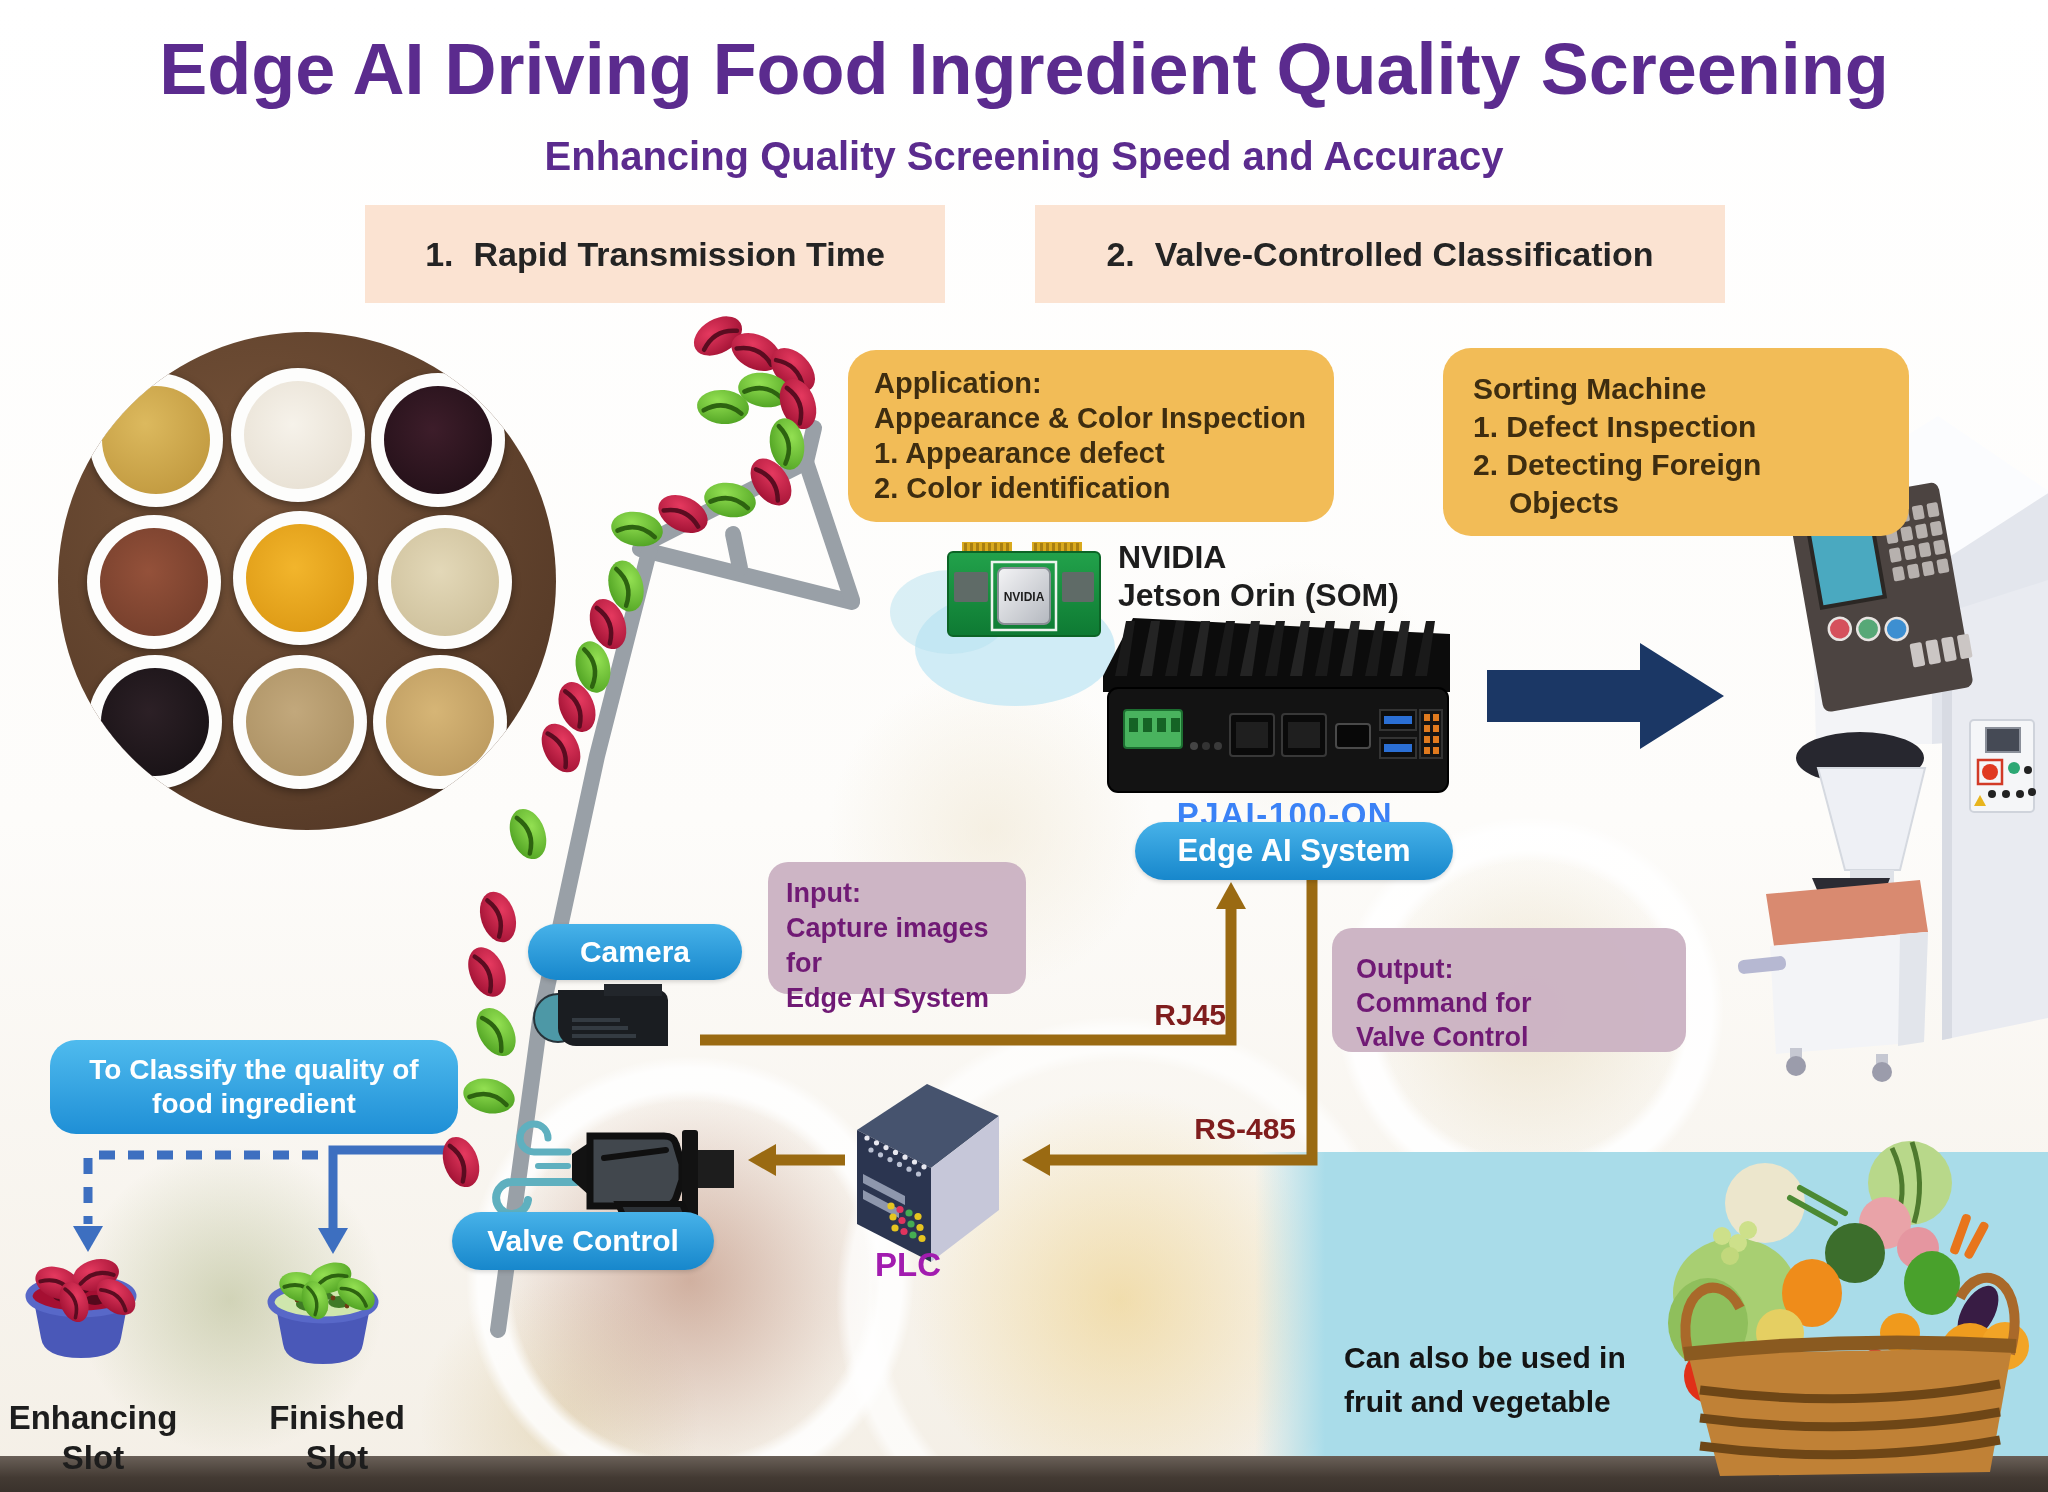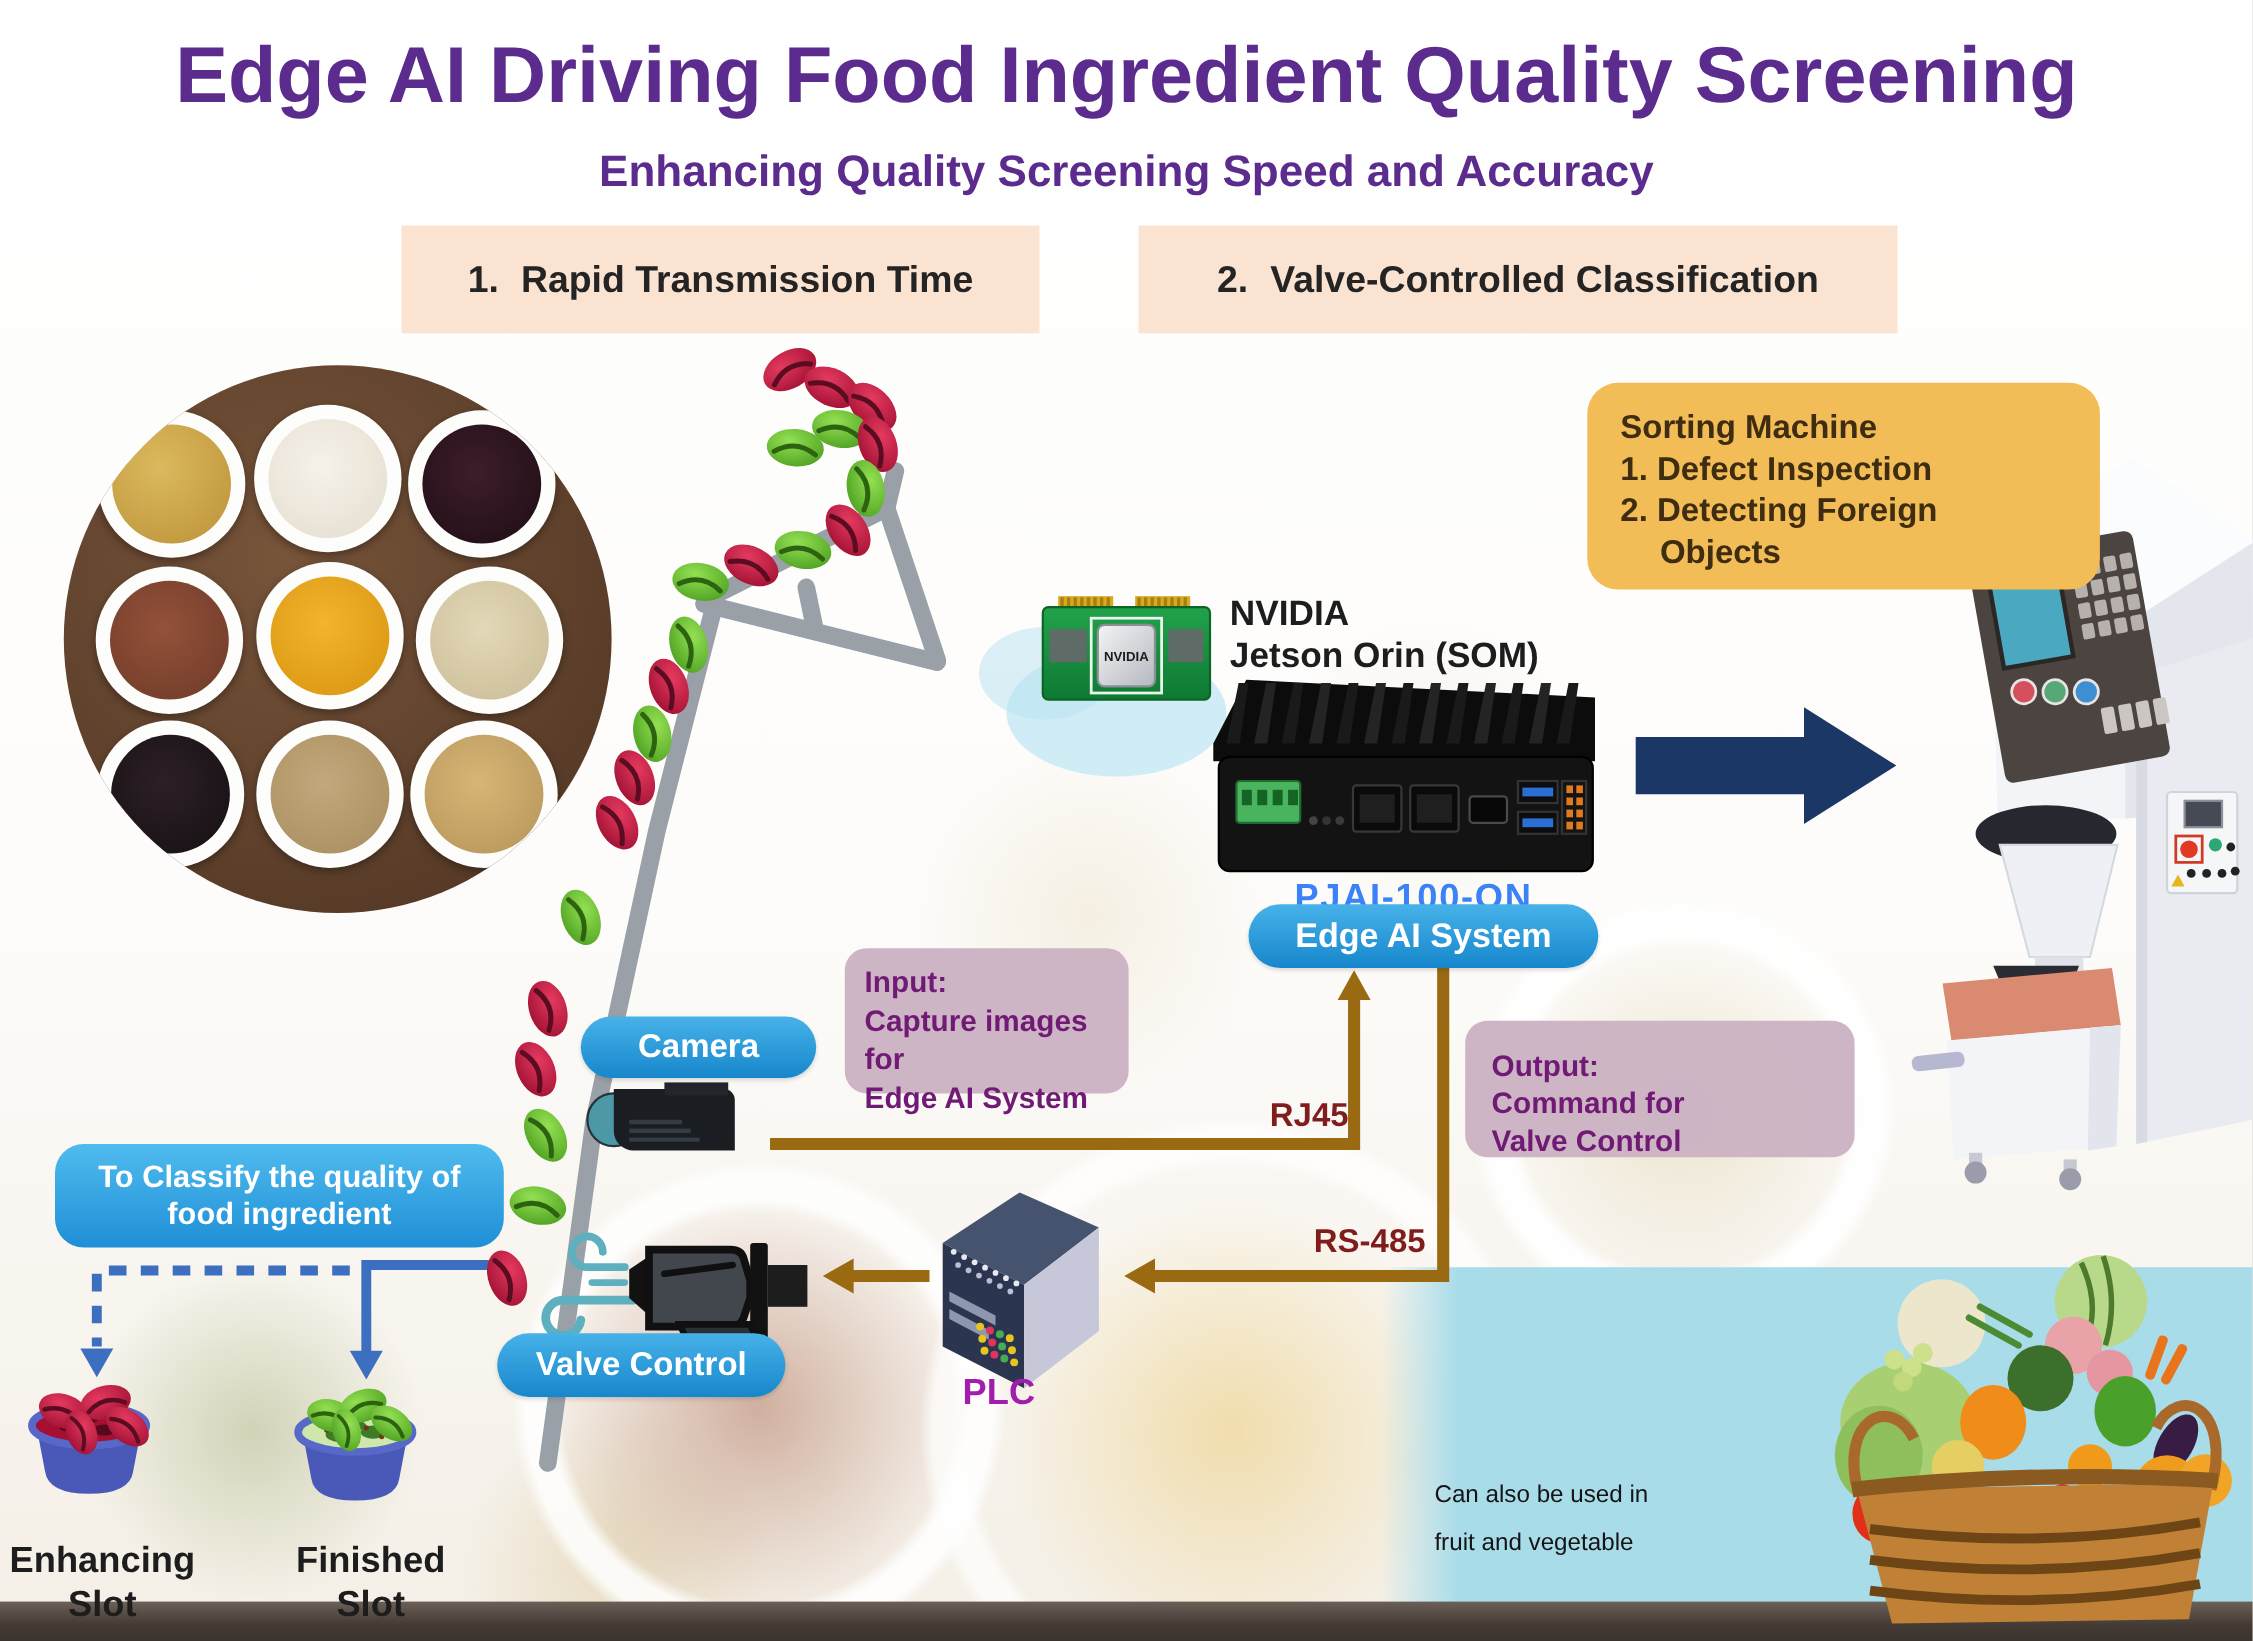--- a/index.html
+++ b/index.html
@@ -72,21 +72,21 @@
   .conn-label{font-size:30px;font-weight:bold;color:#7f1d1d;text-align:right;}
   #rj45-label{left:1130px;top:998px;width:96px;}
   #rs485-label{left:1146px;top:1112px;width:150px;}
   #som-caption{left:1118px;top:538px;width:340px;font-size:32px;font-weight:bold;color:#1d1d1d;line-height:38px;}
   #pjai-model-label{left:1120px;top:796px;width:330px;text-align:center;font-size:33px;font-weight:bold;
     color:#3b82f6;letter-spacing:1.5px;}
   #plc-label{left:858px;top:1246px;width:100px;text-align:center;font-size:33px;font-weight:bold;color:#a21caf;}
   .slot-label{font-size:33px;font-weight:bold;color:#1d1d1d;text-align:center;line-height:40px;}
   #defective-slot-label{left:8px;top:1398px;width:170px;}
   #finished-slot-label{left:252px;top:1398px;width:170px;}
-  #fruit-note{left:1304px;top:1336px;width:310px;font-size:22px;font-weight:normal;color:#141414;line-height:44px;}
+  #fruit-note{left:1344px;top:1336px;width:310px;font-size:30px;font-weight:bold;color:#141414;line-height:44px;}
 </style>
 </head>
 <body>
 
 <div id="stage">
 
   <div id="bg"></div>
   <div id="cyan-band"></div>
   <div id="bottom-strip"></div>
 
@@ -573,20 +573,26 @@
 
   <div class="txt peach-box" id="feature-box-1">
     <span class="num">1.</span>
     <span>Rapid Transmission Time</span>
   </div>
   <div class="txt peach-box" id="feature-box-2">
     <span class="num">2.</span>
     <span>Valve-Controlled Classification</span>
   </div>
 
+  <div class="txt orange-box" id="application-callout">
+    <div>Application:</div>
+    <div>Appearance &amp; Color Inspection</div>
+    <div>1. Appearance defect</div>
+    <div>2. Color identification</div>
+  </div>
   <div class="txt orange-box" id="sorting-callout">
     <div>Sorting Machine</div>
     <div>1. Defect Inspection</div>
     <div>2. Detecting Foreign</div>
     <div>Objects</div>
   </div>
 
   <div class="txt" id="som-caption">
     <div>NVIDIA</div>
     <div>Jetson Orin (SOM)</div>

